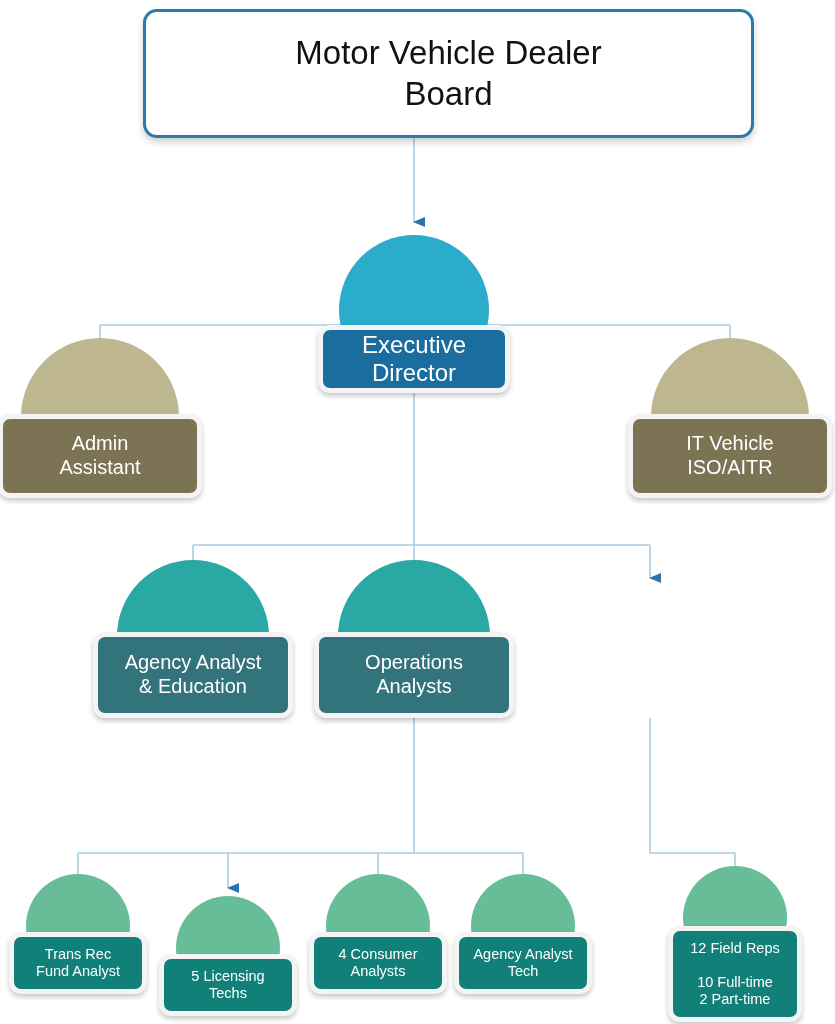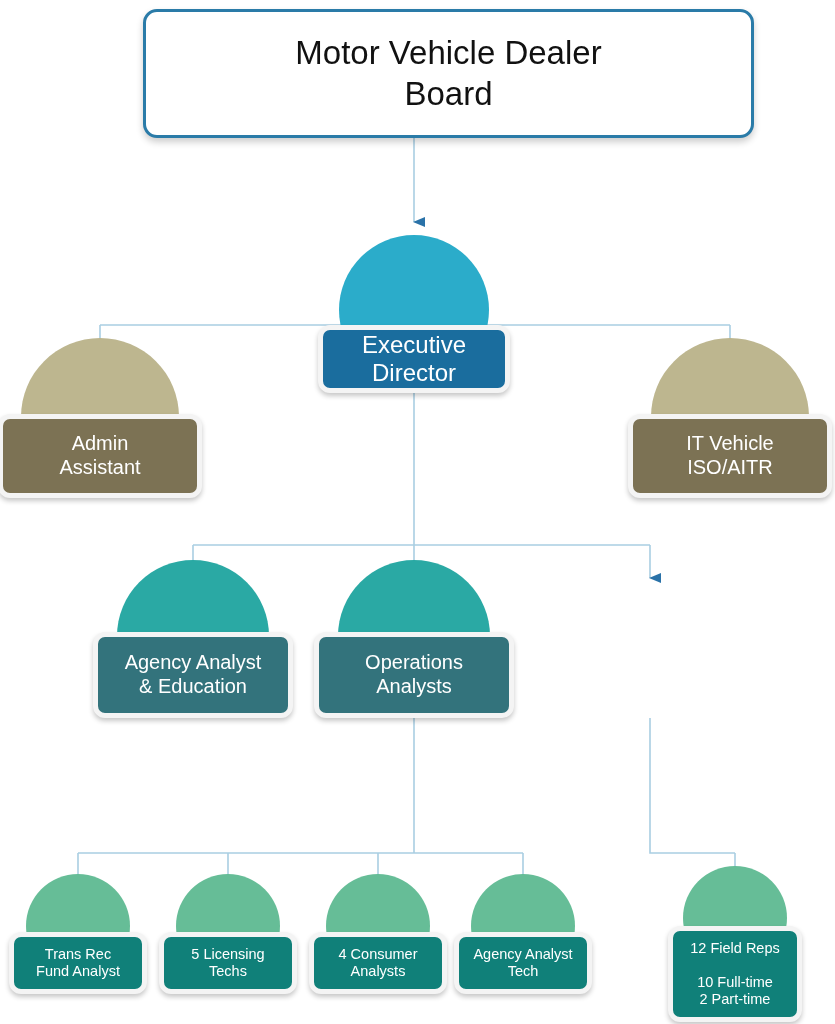--- a/index.html
+++ b/index.html
@@ -173,21 +173,21 @@
 Analysts</div>
   </div>
 
 
   <div class="node lv-line size-line" style="left:9px;top:890px;">
     <div class="bubble"></div>
     <div class="plate">Trans Rec
 Fund Analyst</div>
   </div>
 
-  <div class="node lv-line size-line" style="left:159px;top:890px;">
+  <div class="node lv-line size-line" style="left:159px;top:912px;">
     <div class="bubble"></div>
     <div class="plate">5 Licensing
 Techs</div>
   </div>
 
   <div class="node lv-line size-line" style="left:309px;top:890px;">
     <div class="bubble"></div>
     <div class="plate">4 Consumer
 Analysts</div>
   </div>

